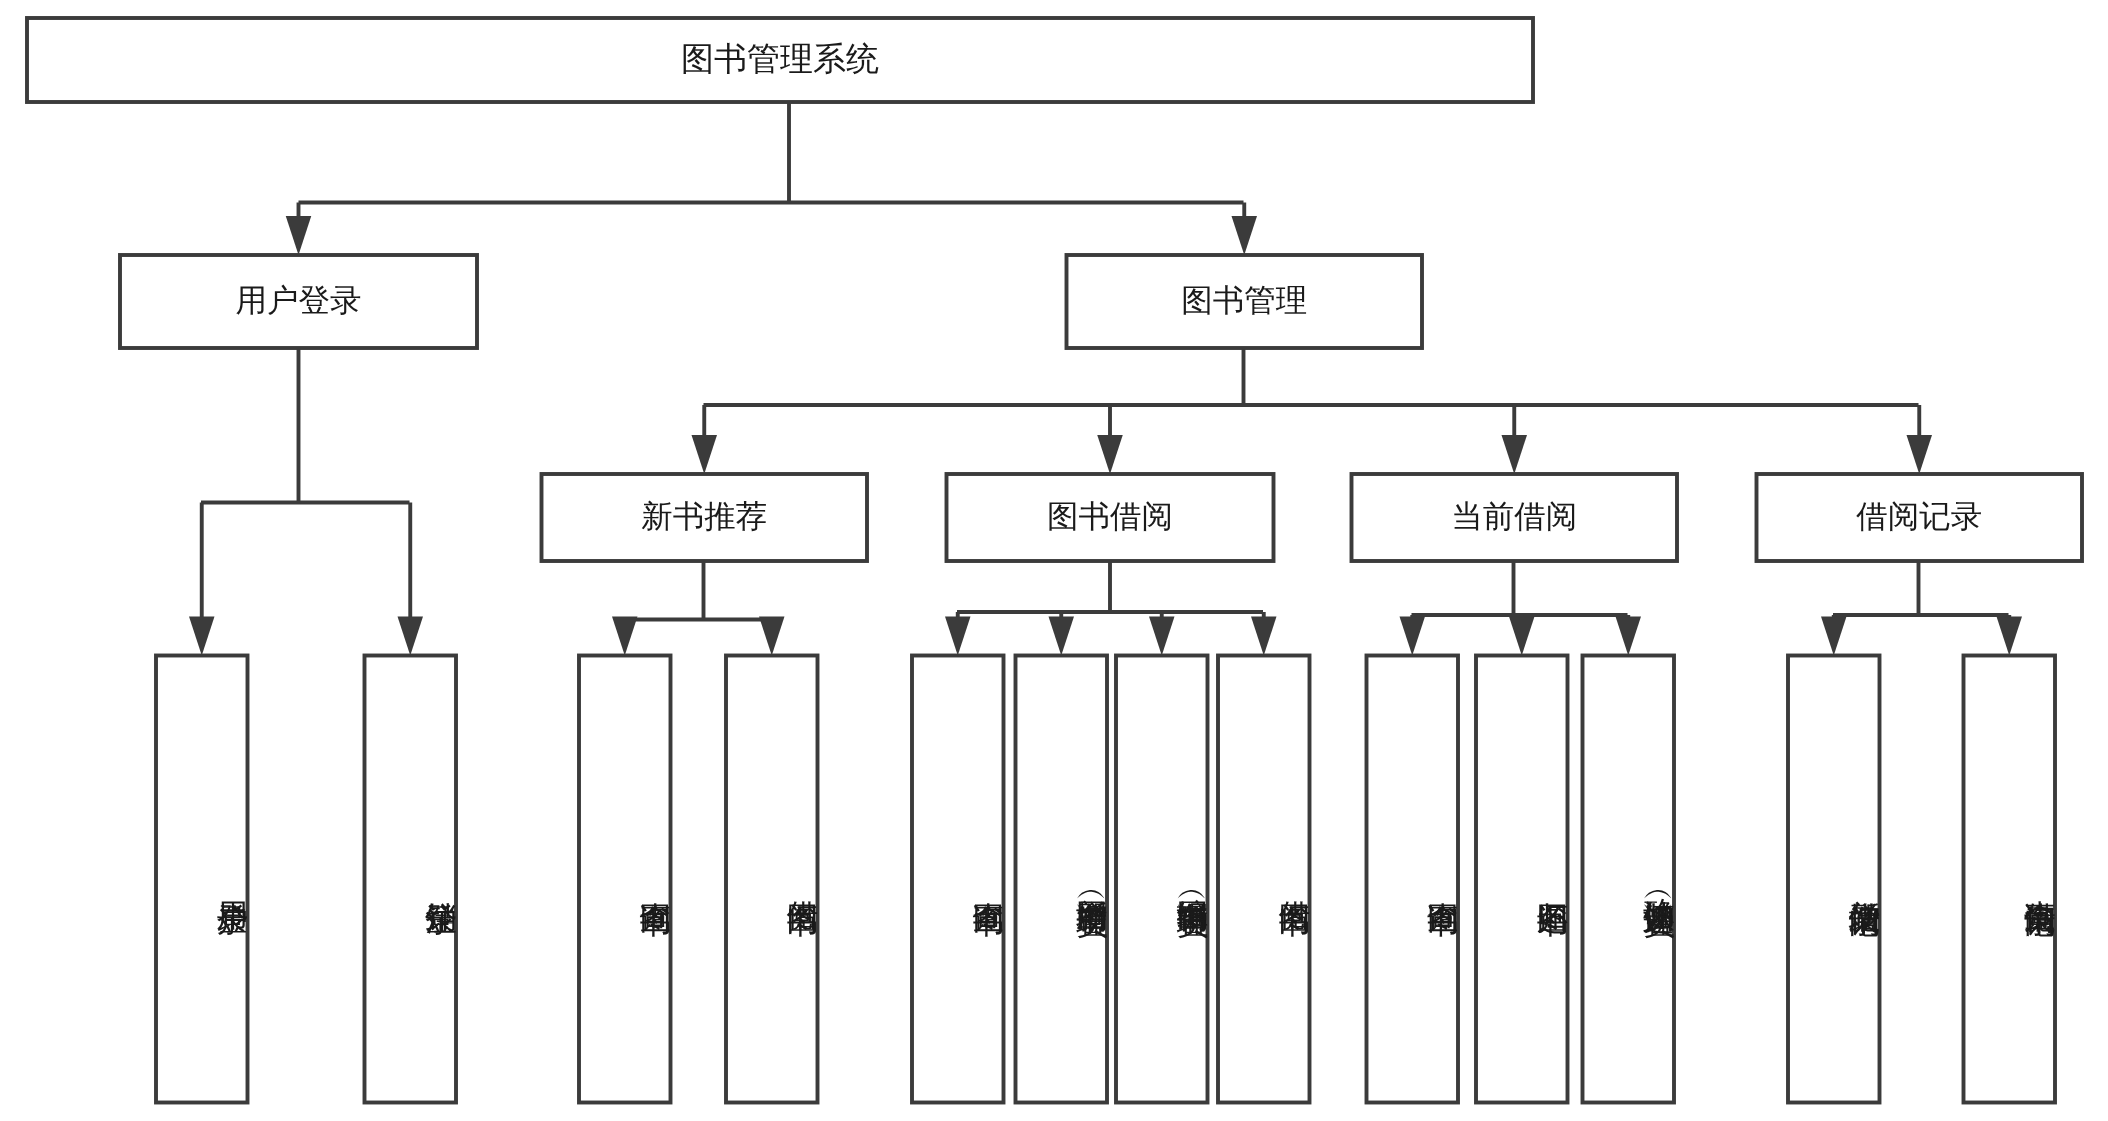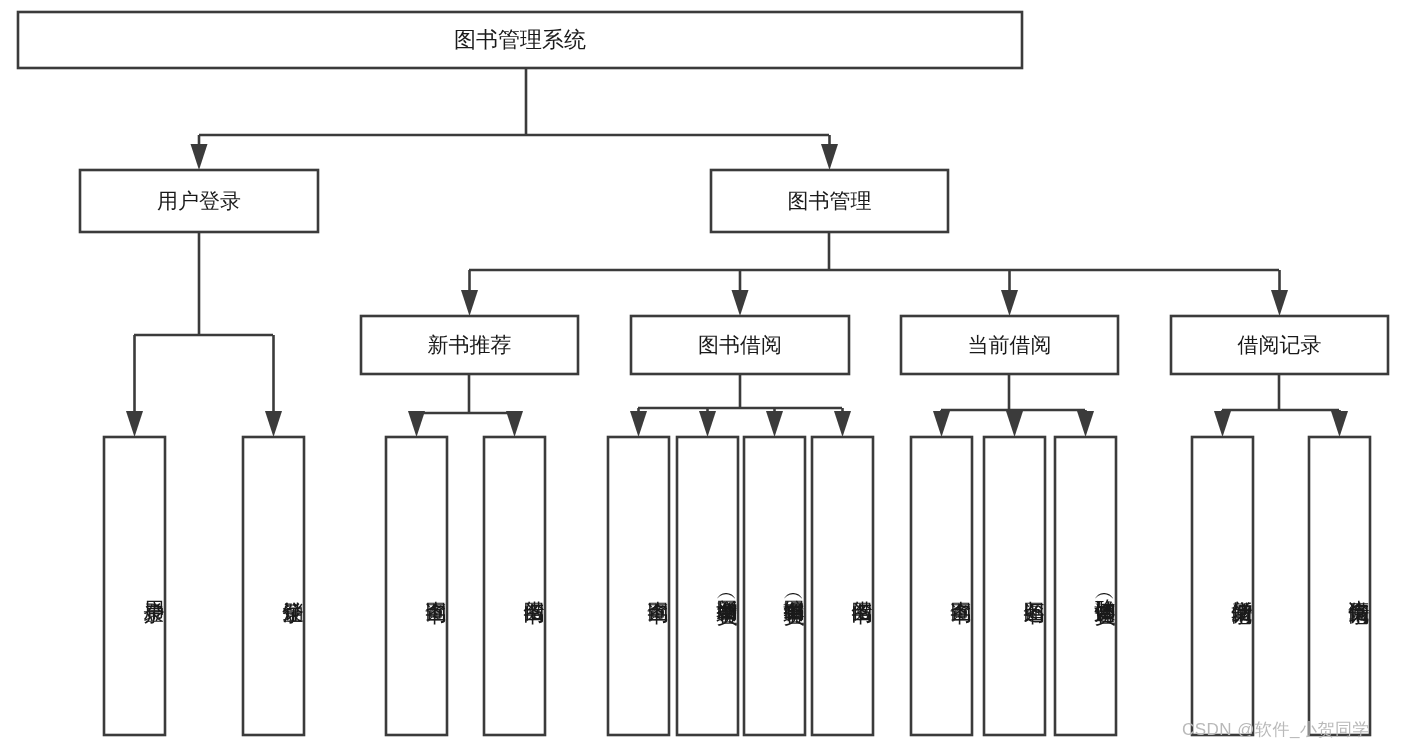--- a/index.html
+++ b/index.html
@@ -192,14 +192,13 @@
       <div class="leaf-label" style="left: 677px; top: 447px; width: 61px; height: 278px;">新增图书（管理员）</div>
       <div class="leaf-label" style="left: 744px; top: 447px; width: 61px; height: 278px;">编辑图书（管理员）</div>
       <div class="leaf-label" style="left: 812px; top: 447px; width: 61px; height: 278px;">借阅图书</div>
       <div class="leaf-label" style="left: 911px; top: 447px; width: 61px; height: 278px;">查询图书</div>
       <div class="leaf-label" style="left: 984px; top: 447px; width: 61px; height: 278px;">归还图书</div>
       <div class="leaf-label" style="left: 1055px; top: 447px; width: 61px; height: 278px;">确认归还（管理员）</div>
       <div class="leaf-label" style="left: 1192px; top: 447px; width: 61px; height: 278px;">新增借阅记录</div>
       <div class="leaf-label" style="left: 1309px; top: 447px; width: 61px; height: 278px;">查询借阅记录</div>
     </div>
 
-  <div class="watermark">CSDN @软件_小贺同学</div>
 </div>
 
 </body></html>

